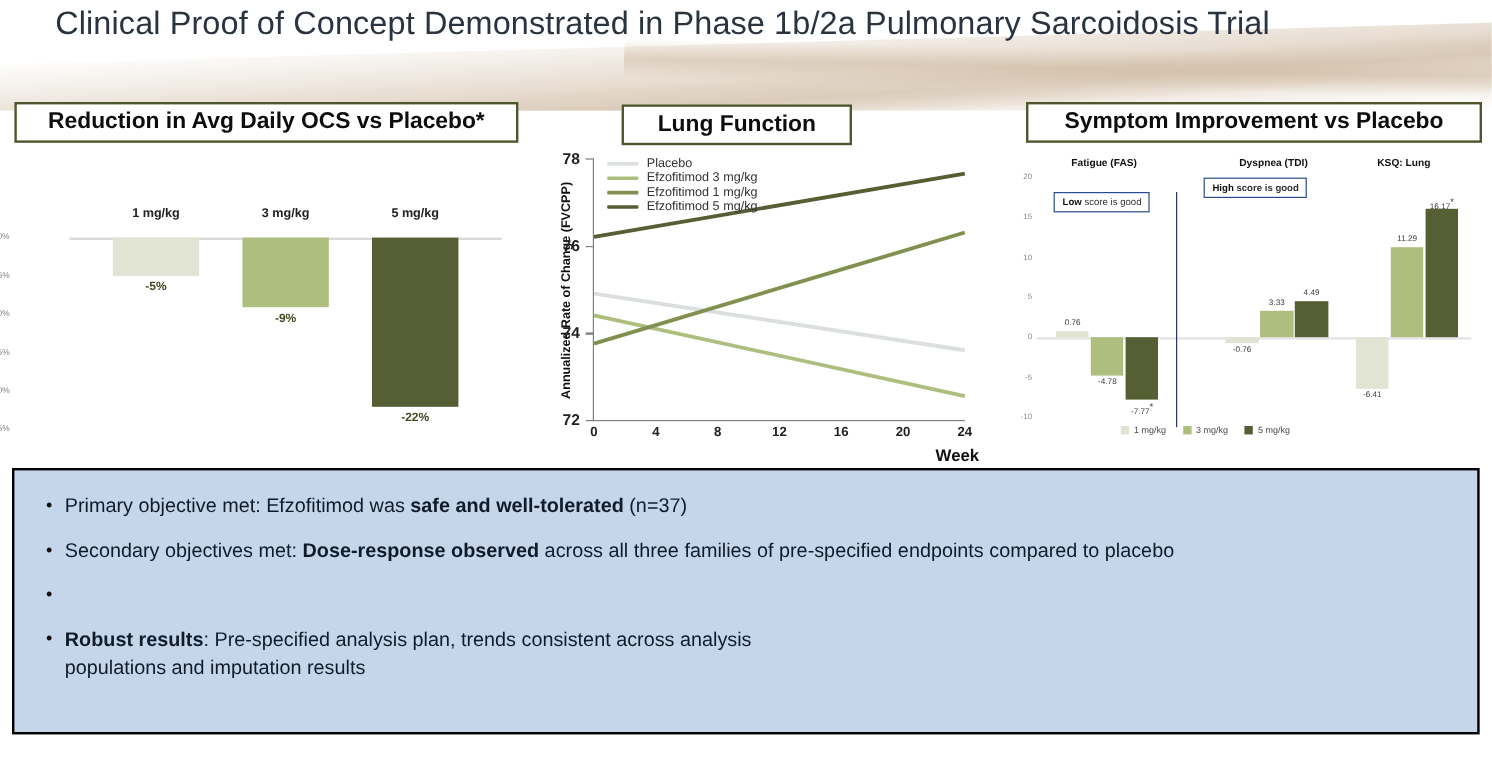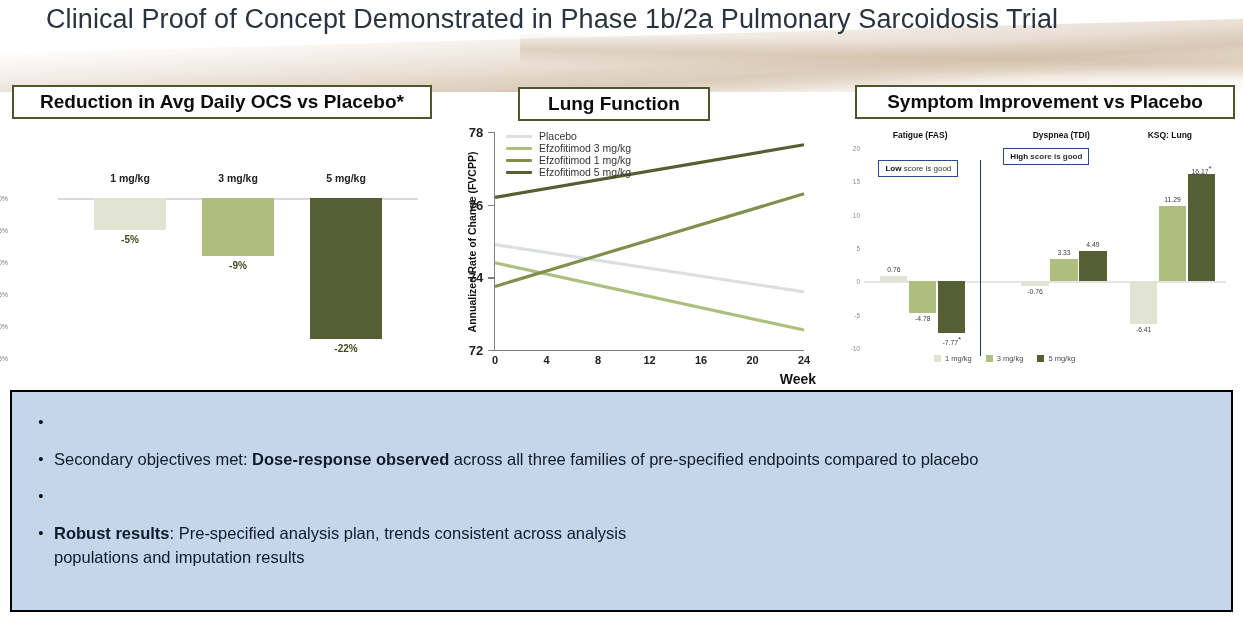--- a/index.html
+++ b/index.html
@@ -235,20 +235,21 @@
           <span class="c3-swatch" style="background: rgb(86, 95, 51);"></span>
           <span class="c3-legtxt">5 mg/kg</span>
         </div>
       </div>
   </div>
 
   <div class="panel">
     <div class="bullets" id="bullets">
         <div class="bullet">
           <div class="dot">•</div>
+          <div class="btxt">Primary objective met: Efzofitimod was <b>safe and well-tolerated</b>  (n=37)</div>
         </div>
         <div class="bullet">
           <div class="dot">•</div>
           <div class="btxt">Secondary objectives met: <b>Dose-response observed</b> across all three families of pre-specified endpoints compared to placebo</div>
         </div>
         <div class="bullet">
           <div class="dot">•</div>
         </div>
         <div class="bullet">
           <div class="dot">•</div>

